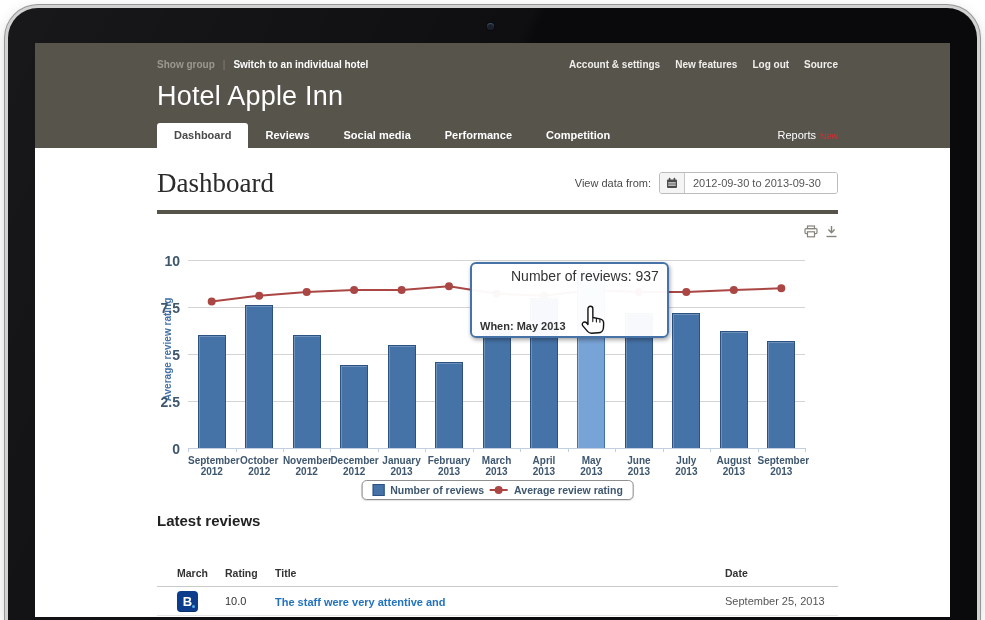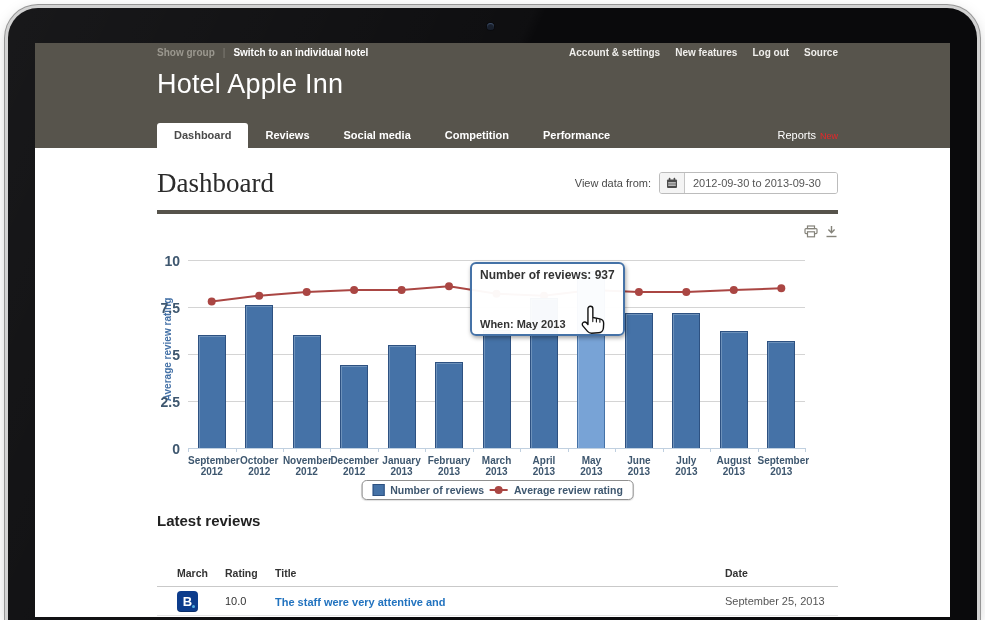--- a/index.html
+++ b/index.html
@@ -12,21 +12,21 @@
             background:#0a0a0c; border-radius:30px 30px 0 0;
             box-shadow:0 0 0 3px #d2d2d2, 0 0 0 4px #969696, 0 4px 16px rgba(0,0,0,.25); }
   .laptop .sheen { position:absolute; inset:0; border-radius:30px 30px 0 0; pointer-events:none;
             background:linear-gradient(115deg, rgba(255,255,255,.06) 0%, rgba(255,255,255,.02) 42%, rgba(255,255,255,0) 43%); }
   .camera { position:absolute; left:479px; top:15px; width:7px; height:7px; border-radius:50%;
             background:#141b28; box-shadow:inset 0 1px 1px #3d4d68, 0 0 0 1px #05060a; }
   .screen { position:absolute; left:27px; top:35px; width:915px; height:574px; background:#fff; overflow:hidden; }
 
   
   .app-header { height:105px; background:#57544c; position:relative; padding:0 112px 0 122px; }
-  .topnav { display:flex; align-items:center; padding-top:4px; font-size:10px; }
+  .topnav { display:flex; align-items:center; padding-top:16px; font-size:10px; }
   .group-link { color:#9b988f; font-weight:600; }
   .nav-divider { color:#85827a; margin:0 8px; }
   .switch-link { color:#fff; font-weight:700; }
   .util-nav { margin-left:auto; display:flex; gap:15px; }
   .util-nav span { color:#f0efec; font-weight:600; cursor:pointer; }
   .hotel-title { color:#fff; font-size:27px; font-weight:400; letter-spacing:.2px; margin-top:11px; }
   .tabs { position:absolute; left:122px; right:112px; bottom:0; display:flex; align-items:flex-end; }
   .tab { font-size:11px; font-weight:700; color:#fff; padding:6px 17px 7px; cursor:pointer; }
   .tab.active { background:#fff; color:#4a4a4a; border-radius:3px 3px 0 0; }
   .reports { margin-left:auto; padding:6px 0 7px; font-size:11px; font-weight:400; color:#fff; cursor:pointer; }
@@ -52,21 +52,21 @@
   .xaxis-line { position:absolute; height:1px; background:#C0D0E0; }
   .xtick { position:absolute; width:1px; height:4px; background:#C0D0E0; }
   .bar { position:absolute; border:1px solid #2d5181; border-bottom:none; box-shadow:inset 1px 1px 0 rgba(255,255,255,.22); cursor:pointer; }
   .xlab { position:absolute; text-align:center; font-size:10px; line-height:11px; font-weight:600; color:#3E576F; }
   .line-svg { position:absolute; left:0; top:0; pointer-events:none; }
   .y-title { position:absolute; left:-84px; top:102px; width:188px; text-align:center;
              transform:rotate(-90deg); font-size:10px; font-weight:700; color:#4572A7; }
   .tooltip { position:absolute; left:313px; top:20px; background:rgba(255,255,255,.96);
              border:2px solid #4572A7; border-radius:6px; padding:4px 8px;
              box-shadow:1px 2px 4px rgba(0,0,0,.35); z-index:5; white-space:nowrap; }
-  .tooltip .tl1 { font-size:12px; font-weight:700; color:#333; }
+  .tooltip .tl1 { font-size:14px; font-weight:400; color:#333;margin-left:31px; }
   .tooltip .tl2 { font-size:11px; font-weight:700; color:#333;margin-top:36px; }
   .cursor-hand { position:absolute; left:424px; top:62px; z-index:6; }
   .legend { position:absolute; bottom:0; left:50%; transform:translateX(-50%);
             display:flex; align-items:center; gap:6px; border:1px solid #909090; border-radius:5px;
             background:#fff; padding:3px 10px; box-shadow:0 1px 1px rgba(0,0,0,.12); cursor:pointer; }
   .legend .lbl { font-size:10.5px; font-weight:600; color:#3E576F; }
   .sw-bar { width:12px; height:12px; background:#4572A7; border:1px solid #2d5181; }
   .sw-line { position:relative; width:18px; height:12px; }
   .sw-line::before { content:""; position:absolute; left:0; right:0; top:5px; height:2px; background:#AA4643; }
   .sw-line::after { content:""; position:absolute; left:5px; top:2px; width:8px; height:8px; border-radius:50%; background:#AA4643; }
@@ -107,22 +107,22 @@
               <span>Log out</span>
               <span>Source</span>
             </div>
         </div>
         <div class="hotel-title">Hotel Apple Inn</div>
         <div class="tabs">
 
         <div class="tab active">Dashboard</div>
             <div class="tab">Reviews</div>
             <div class="tab">Social media</div>
+            <div class="tab">Performance</div>
             <div class="tab">Competition</div>
-            <div class="tab">Performance</div>
             <div class="reports"><span>Reports</span><span class="badge-new">New</span></div>
           </div>
       </div>
 
       <div class="content">
         <div class="page-head">
           <div class="page-title">Dashboard</div>
           <div class="date-filter">
             <span class="date-label">View data from:</span>
             <div class="date-widget">

